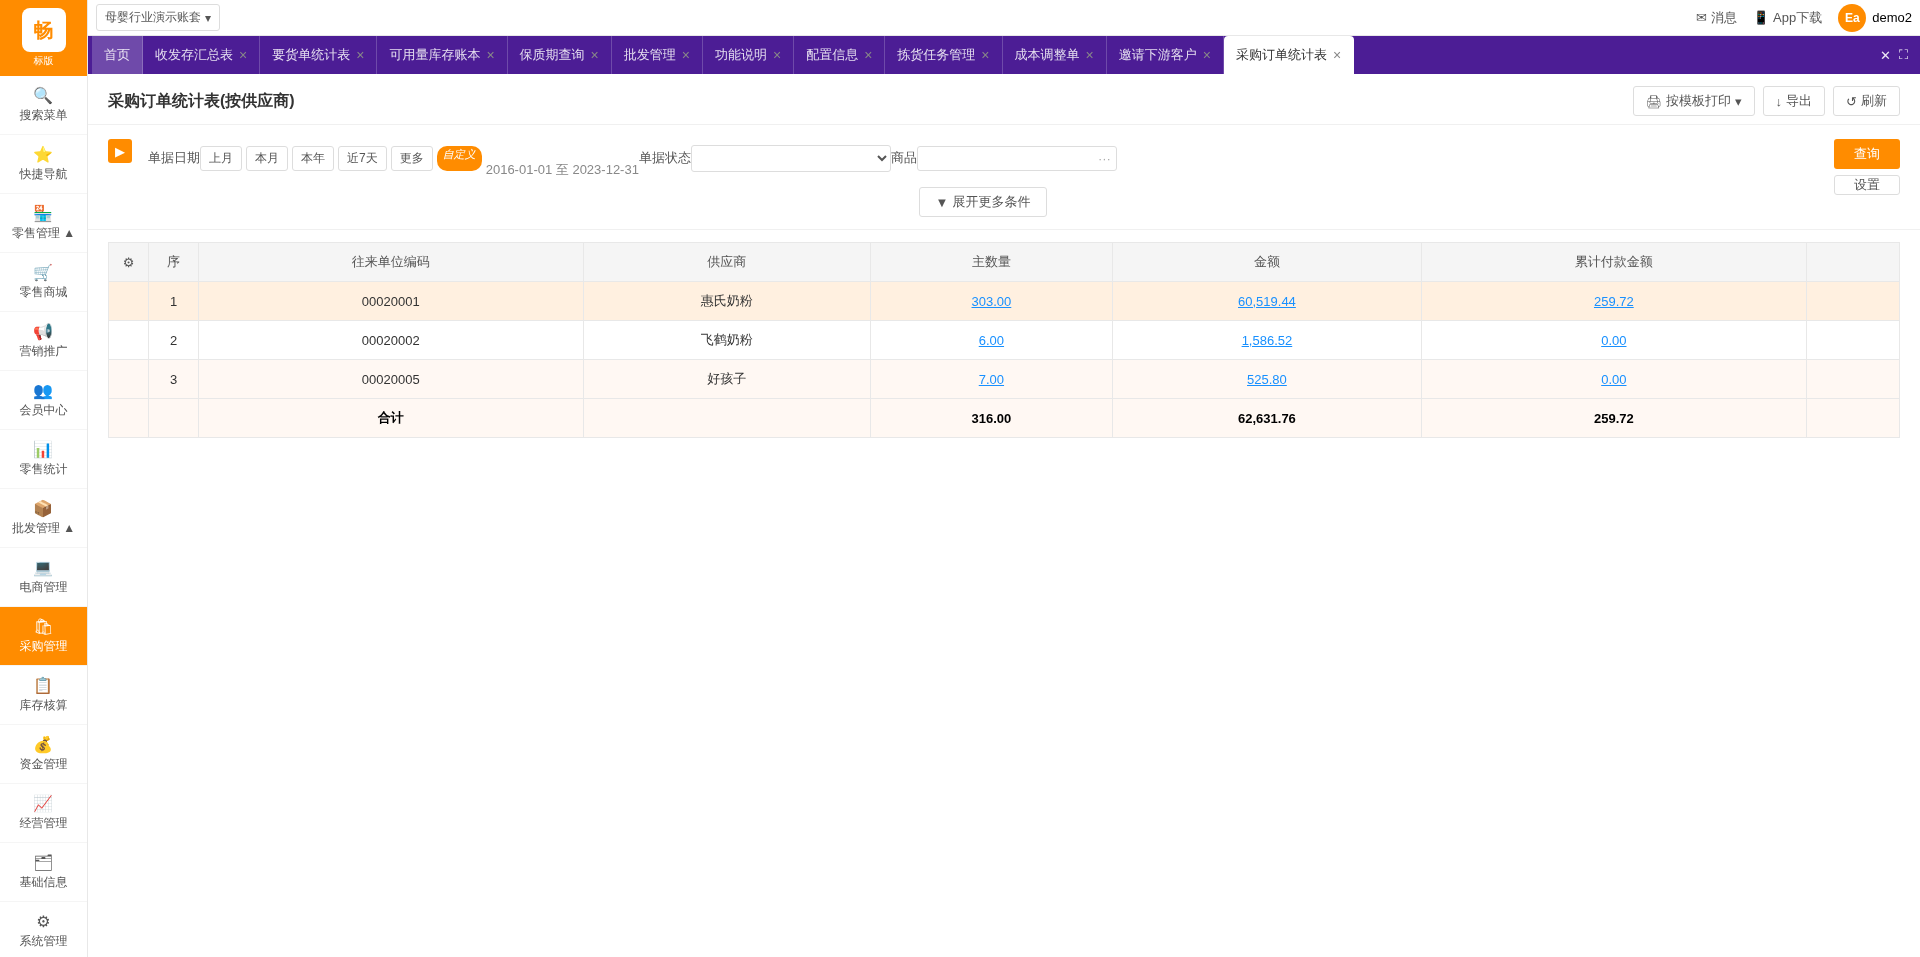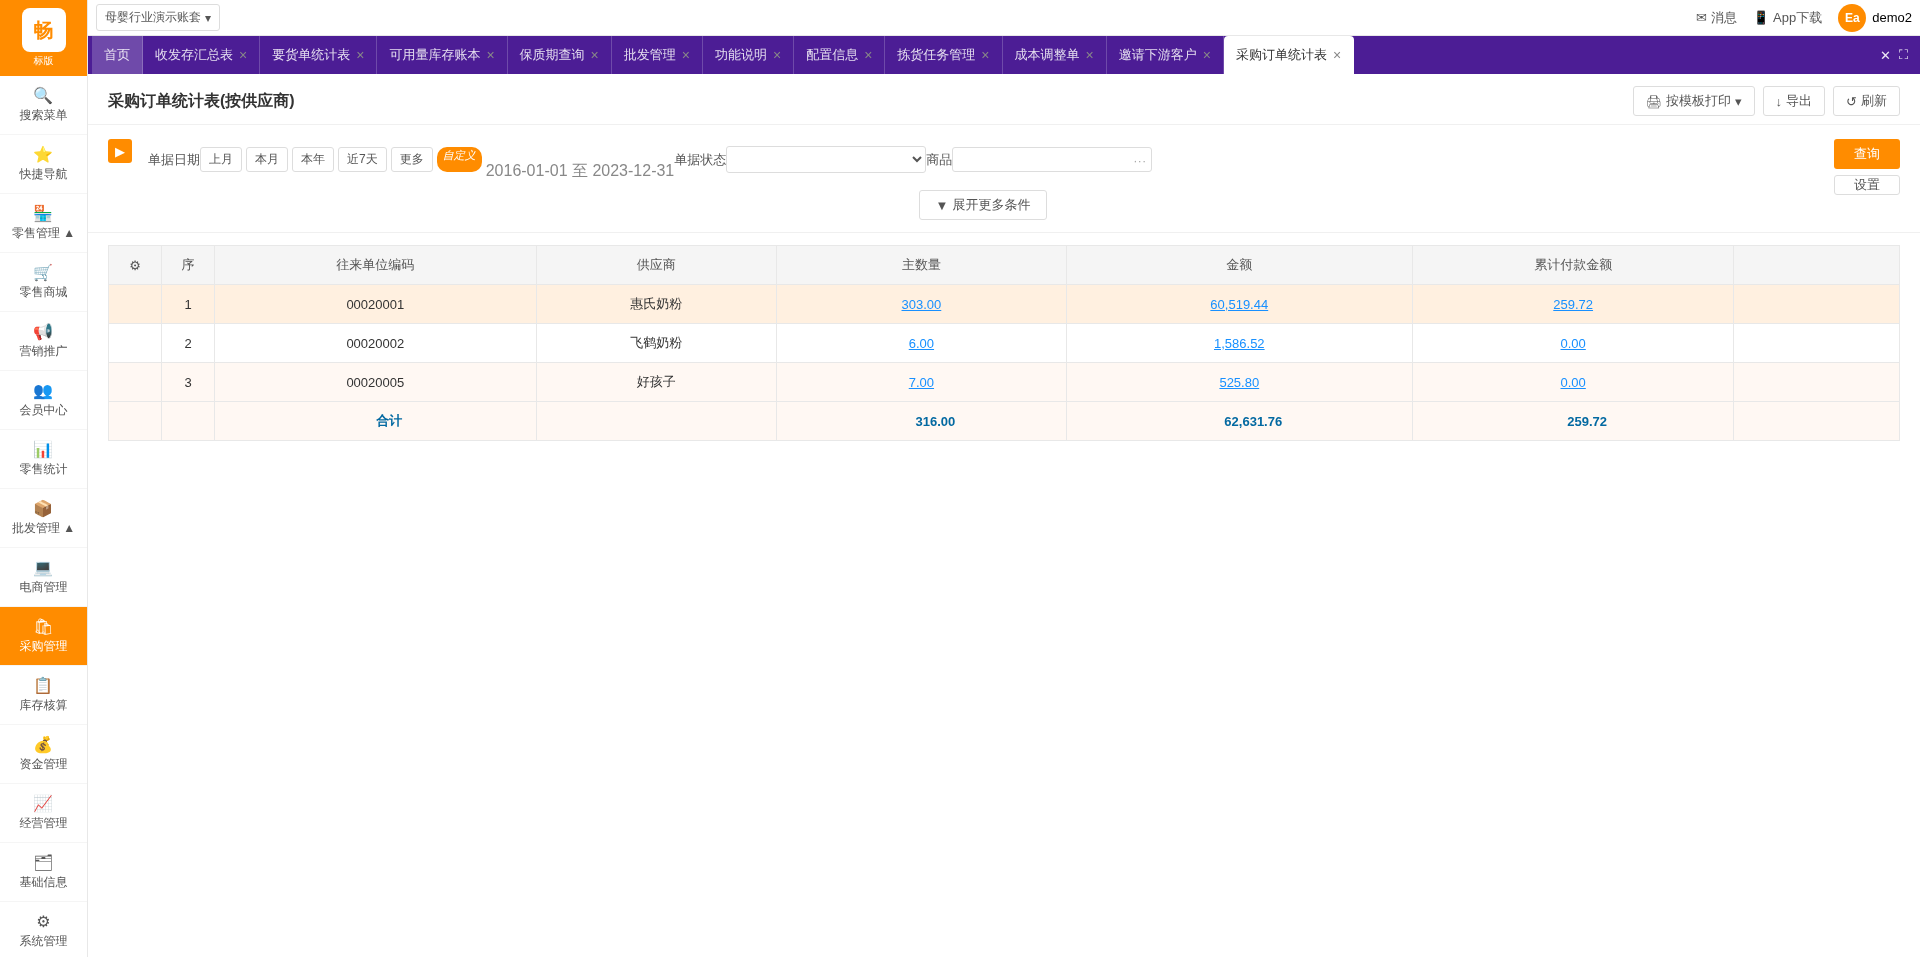--- a/index.html
+++ b/index.html
@@ -159,21 +159,21 @@
       color: #555; font-size: 13px; white-space: nowrap;
     }
     .filter-btns {
       display: flex; gap: 4px;
     }
     .filter-btn {
       padding: 3px 8px; border: 1px solid #ddd; border-radius: 3px;
       cursor: pointer; font-size: 12px; color: #555; background: #fff;
     }
     .filter-date-range {
-      font-size: 16px; color: #888; margin-left: 4px; margin-top: 24px;
+      font-size: 13px; color: #888; margin-left: 4px; margin-top: 24px;
     }
     .filter-custom-badge {
       background: #ff8c00; color: #fff; padding: 1px 6px; border-radius: 10px;
       font-size: 11px; cursor: pointer; font-style: italic;
     }
     .filter-select {
       width: 200px; padding: 4px 8px; border: 1px solid #ddd; border-radius: 3px;
       background: #fff; color: #555; font-size: 13px; cursor: pointer;
     }
     .filter-input {
@@ -226,22 +226,21 @@
     }
     .data-table tbody tr:nth-child(even) {
       background: #fff;
     }
     .data-table td.link { color: #1890ff; cursor: pointer; text-decoration: underline; }
     .data-table tfoot tr {
       background: #fff8f3;
     }
     .data-table tfoot td {
       font-weight: bold;
-      color: #0369a1;
-      padding-left: 40px;
+      color: #000000;
     }
     .th-settings { width: 40px; }
     .th-num { width: 50px; }
   </style>
 </head>
 <body>
 
 <div class="sidebar">
   <div class="sidebar-logo">
     <div class="sidebar-logo-icon">畅</div>

